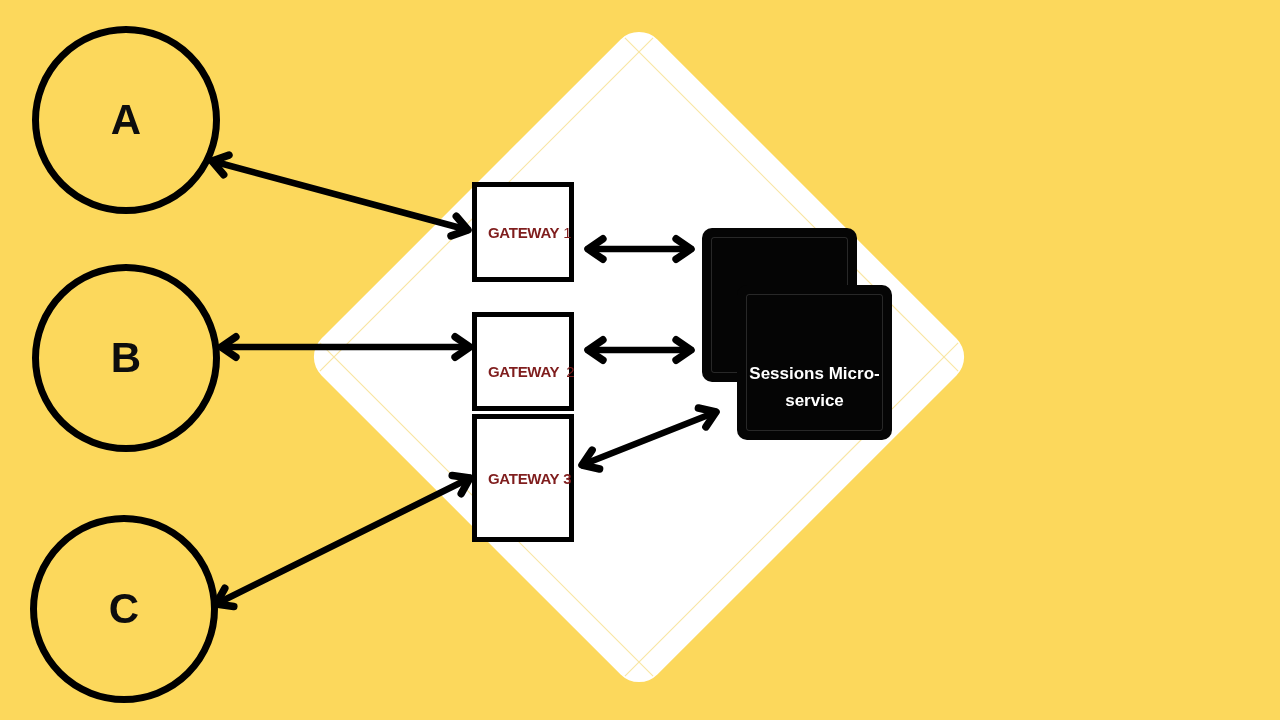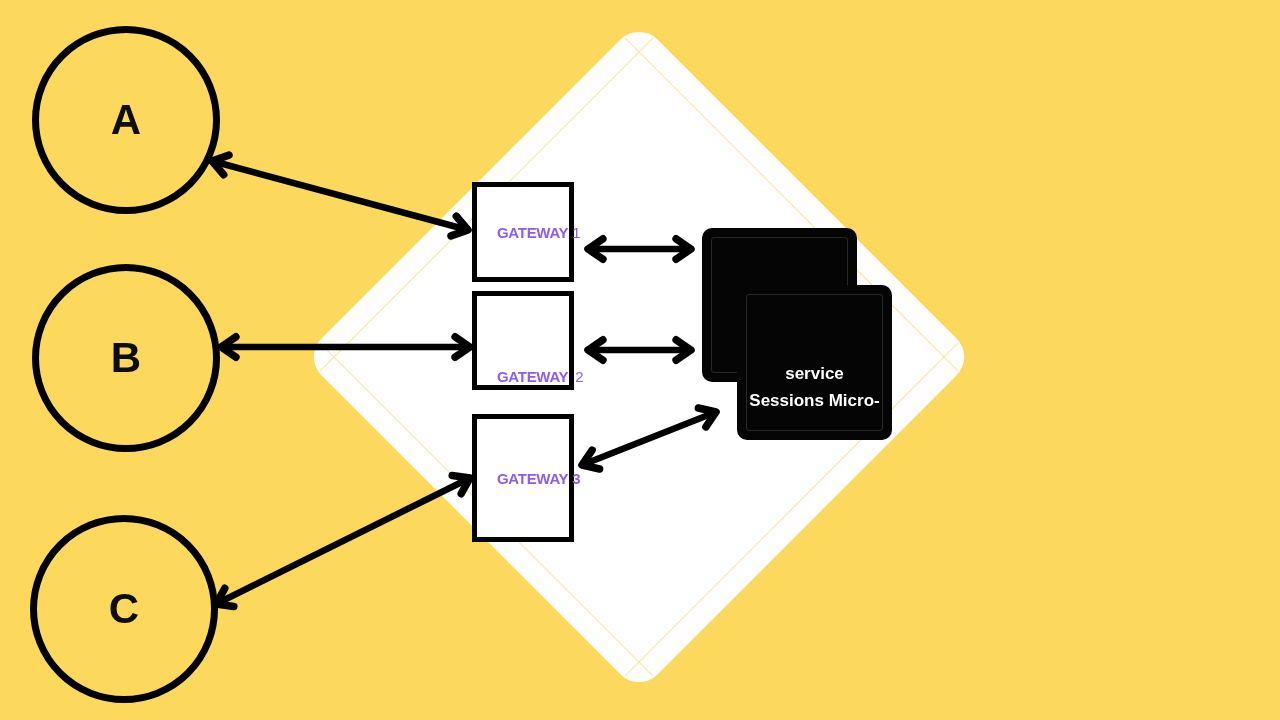--- a/index.html
+++ b/index.html
@@ -52,29 +52,29 @@
   .gateway-box {
     position: absolute;
     width: 102px;
     box-sizing: border-box;
     border: 5px solid #000;
     background: #ffffff;
     display: flex;
     align-items: center;
   }
   #gateway-1 { left: 472px; top: 182px; height: 100px; }
-  #gateway-2 { left: 472px; top: 291px; height: 99px; align-items: flex-end; }
+  #gateway-2 { left: 472px; top: 312px; height: 99px; }
   #gateway-3 { left: 472px; top: 414px; height: 128px; }
   #gateway-2 .gateway-label { padding-top: 20px; }
   .gateway-label {
-    padding-left: 20px;
+    padding-left: 11px;
     font-size: 15px;
     font-weight: bold;
     letter-spacing: -0.3px;
-    color: #8b5cf6;
+    color: #7f1d1d;
     white-space: nowrap;
   }
   .gateway-number { font-weight: bold; margin-left: 4px; }
   .gateway-number.light { font-weight: 400; }
   #gateway-2 .gateway-number { margin-left: 7px; }
 
   
   .service-square {
     position: absolute;
     background: #050505;
@@ -156,18 +156,18 @@
   <div class="gateway-box" id="gateway-2">
     <span class="gateway-label"><b>GATEWAY</b><span class="gateway-number light">2</span></span>
   </div>
   <div class="gateway-box" id="gateway-3">
     <span class="gateway-label"><b>GATEWAY</b><span class="gateway-number">3</span></span>
   </div>
 
   <div class="service-square" id="service-back"></div>
   <div class="service-square" id="service-front">
     <div class="service-label">
+      <div>Sessions Micro-</div>
       <div>service</div>
-      <div>Sessions Micro-</div>
     </div>
   </div>
 
 </div>
 
 </body></html>

